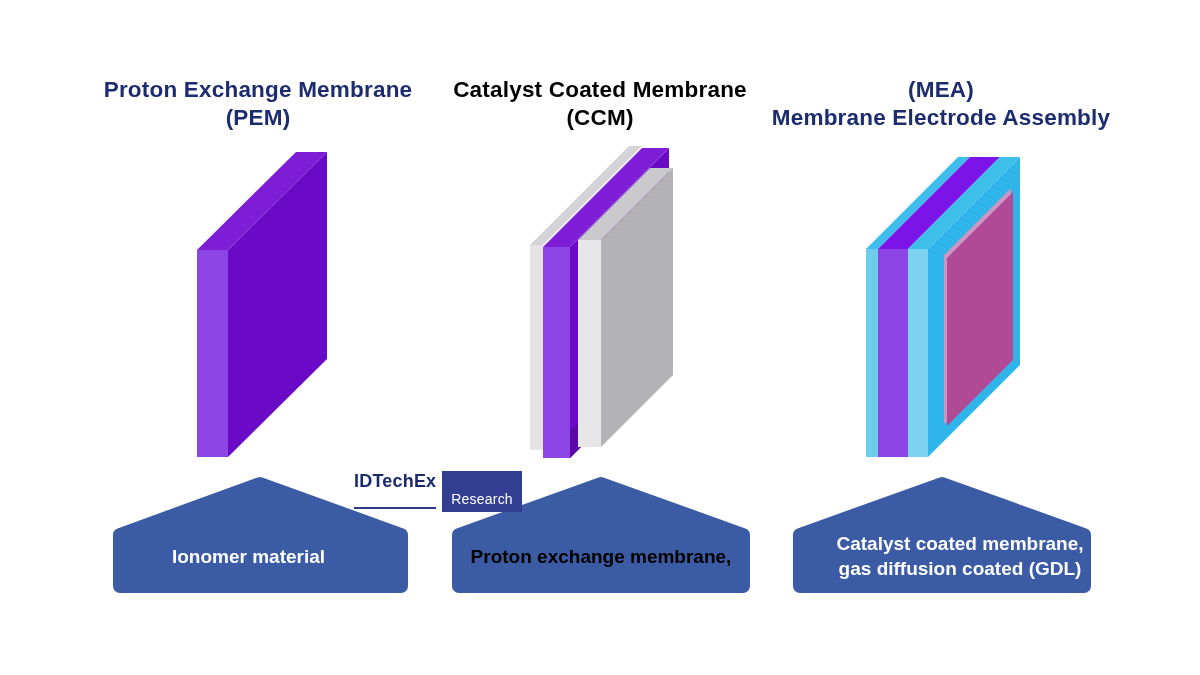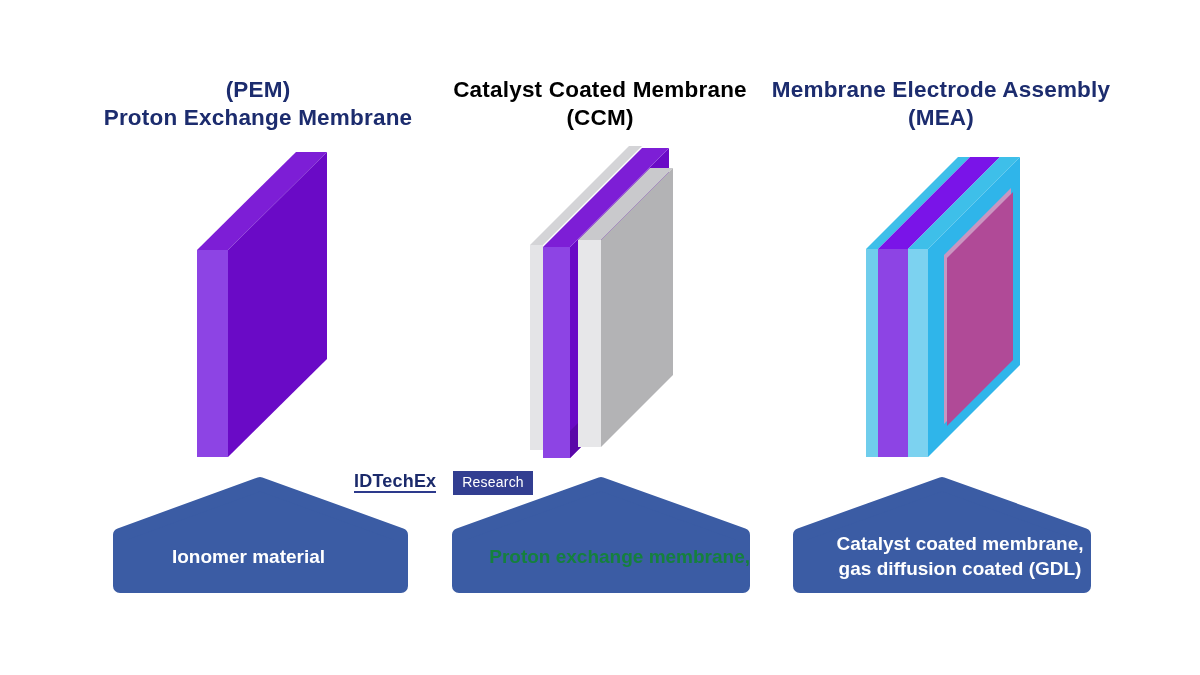--- a/index.html
+++ b/index.html
@@ -14,25 +14,25 @@
   }
   .callout-text{
     position:absolute;top:524px;height:64px;display:flex;flex-direction:column;
     justify-content:center;align-items:center;text-align:center;
     font-size:19px;font-weight:700;line-height:25px;
   }
   .rounded-house{stroke-width:14px;stroke-linejoin:round;}
   #logo{position:absolute;left:354px;top:471px;display:flex;align-items:flex-start;}
   #logo-brand{
     font-size:18px;font-weight:700;letter-spacing:.2px;
-    border-bottom:2px solid;padding-bottom:0;line-height:20px;
+    border-bottom:2px solid;padding-bottom:16px;line-height:20px;
   }
   #logo-badge{
-    margin-left:17px;font-size:14px;font-weight:400;letter-spacing:.2px;
-    padding:3px 9px 4px 9px;line-height:17px;
+    margin-left:6px;font-size:14px;font-weight:400;letter-spacing:.2px;
+    padding:20px 9px 4px 9px;line-height:17px;
   }
 </style>
 </head>
 <body>
 
 <div id="canvas">
 
   <svg id="shapes" width="1200" height="675" viewBox="0 0 1200 675">
 
     <g>
@@ -64,36 +64,36 @@
       <polygon points="944,255 1011,188 1011,357 944,424" fill="#C996C1"></polygon>
       <polygon points="947,258 1013,192 1013,360 947,426" fill="#B04A97"></polygon>
     </g>
 
     <polygon class="rounded-house" points="120,535 260,484 401,535 401,586 120,586" fill="#3B5CA4" stroke="#3B5CA4"></polygon>
     <polygon class="rounded-house" points="459,535 601,484 743,535 743,586 459,586" fill="#3B5CA4" stroke="#3B5CA4"></polygon>
     <polygon class="rounded-house" points="800,535 942,484 1084,535 1084,586 800,586" fill="#3B5CA4" stroke="#3B5CA4"></polygon>
   </svg>
 
   <div class="panel-title" style="left: 48px; color: rgb(28, 44, 110);">
+    <div>Proton Exchange Membrane</div>
     <div>(PEM)</div>
-    <div>Proton Exchange Membrane</div>
   </div>
   <div class="panel-title" style="left: 390px; color: #000000;">
     <div>Catalyst Coated Membrane</div>
     <div>(CCM)</div>
   </div>
   <div class="panel-title" style="left: 731px; color: rgb(28, 44, 110);">
+    <div>(MEA)</div>
     <div>Membrane Electrode Assembly</div>
-    <div>(MEA)</div>
   </div>
 
   <div class="callout-text" style="left: 113px; width: 271px; color: rgb(255, 255, 255);">
     <span>Ionomer material</span>
   </div>
-  <div class="callout-text" style="left: 452px; width: 298px; color: #15803d; align-items: flex-end;">
+  <div class="callout-text" style="left: 452px; width: 298px; color: #000000;">
     <span>Proton exchange membrane,</span>
   </div>
   <div class="callout-text" style="left: 793px; width: 298px; color: rgb(255, 255, 255); padding-left: 18px;">
     <span>Catalyst coated membrane,</span>
     <span>gas diffusion coated (GDL)</span>
   </div>
 
   <div id="logo">
     <span id="logo-brand" style="color: rgb(27, 42, 107); border-color: rgb(45, 58, 140);">IDTechEx</span>
     <span id="logo-badge" style="color: rgb(255, 255, 255); background: rgb(50, 62, 145);">Research</span>

